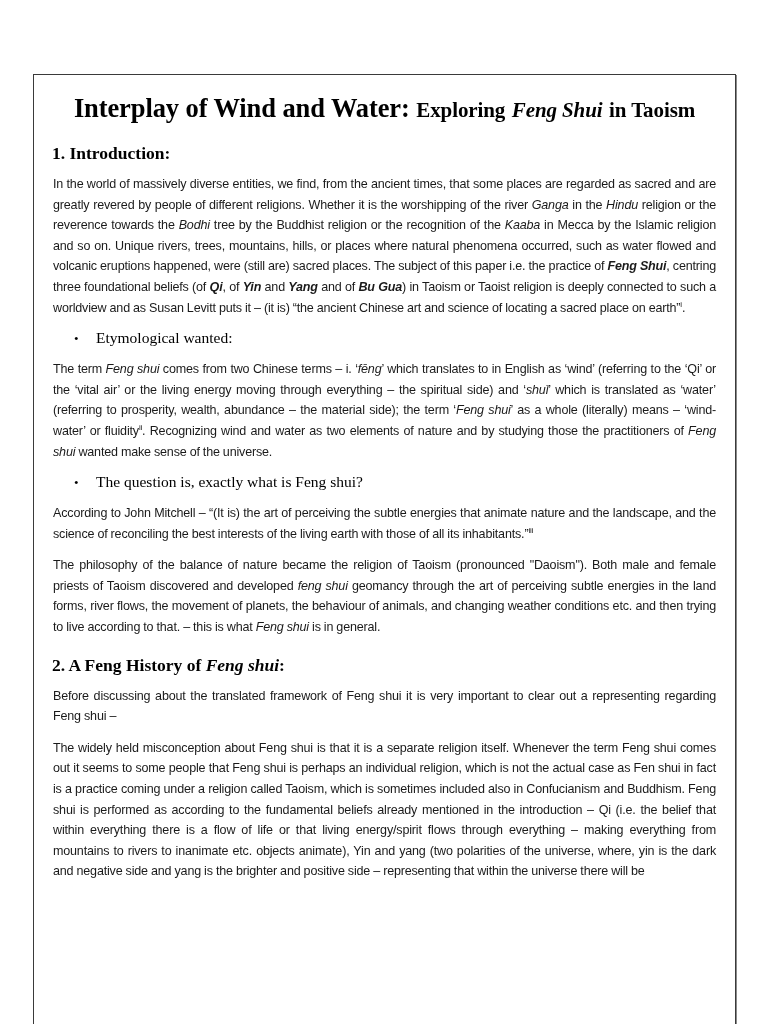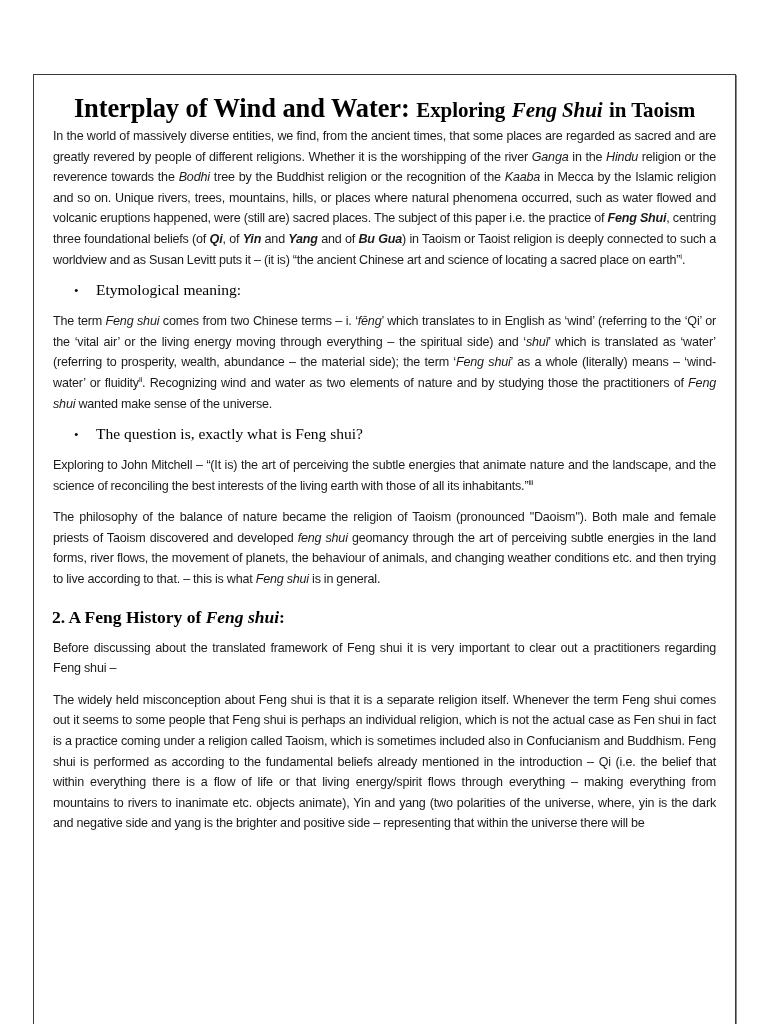--- a/index.html
+++ b/index.html
@@ -142,44 +142,47 @@
 <div id="page-sheet">
   <div id="page-inner">
 
     <div class="doc-title">
       <span>Interplay of Wind and Water:</span>
       <span class="small">Exploring</span>
       <span class="small it">Feng Shui</span>
       <span class="small">in Taoism</span>
     </div>
 
+    <div class="sec-head">
+      <span>1. Introduction:</span>
+    </div>
 
     <p class="para"><span>In the world of massively diverse entities, we find, from the ancient times, that some places are regarded as sacred and are greatly revered by people of different religions. Whether it is the worshipping of the river </span><i>Ganga</i><span> in the </span><i>Hindu</i><span> religion or the reverence towards the </span><i>Bodhi</i><span> tree by the Buddhist religion or the recognition of the </span><i>Kaaba</i><span> in Mecca by the Islamic religion and so on. Unique rivers, trees, mountains, hills, or places where natural phenomena occurred, such as water flowed and volcanic eruptions happened, were (still are) sacred places. The subject of this paper i.e. the </span><b>practice of </b><span class="bi">Feng Shui</span><span>, centring three foundational beliefs (of </span><span class="bi">Qi</span><span>, of </span><span class="bi">Yin</span><span> and </span><span class="bi">Yang</span><span> and of </span><span class="bi">Bu Gua</span><span>) in </span><b>Taoism</b><span> or Taoist religion is deeply connected to such a worldview and as </span><b>Susan Levitt</b><span> puts it – (it is) “the ancient Chinese art and science of locating a sacred place on earth”</span><sup>i</sup><span>.</span></p>
 
     <div class="bullet-row">
       <span class="bullet-dot">•</span>
-      <span class="bullet-text">Etymological meaning:</span>
+      <span class="bullet-text">Etymological wanted:</span>
     </div>
 
     <p class="para"><span>The term </span><i>Feng shui</i><span> comes from two Chinese terms – i. ‘</span><i>fēng</i><span>’ which translates to in English as ‘wind’ (referring to the ‘Qi’ or the ‘vital air’ or the living energy moving through everything – the spiritual side) and ‘</span><i>shuǐ</i><span>’ which is translated as ‘water’ (referring to prosperity, wealth, abundance – the material side); the term ‘</span><i>Feng shui</i><span>’ as a whole (literally) means – ‘wind-water’ or fluidity</span><sup>ii</sup><span>. Recognizing wind and water as two elements of nature and by studying those the practitioners of </span><i>Feng shui</i><span> wanted make sense of the universe.</span></p>
 
     <div class="bullet-row">
       <span class="bullet-dot">•</span>
       <span class="bullet-text">The question is, exactly what is Feng shui?</span>
     </div>
 
-    <p class="para"><span>Exploring to </span><b>John Mitchell</b><span> – “(It is) the art of perceiving the subtle energies that animate nature and the landscape, and the science of reconciling the best interests of the living earth with those of all its inhabitants.”</span><sup>iii</sup></p>
+    <p class="para"><span>According to </span><b>John Mitchell</b><span> – “(It is) the art of perceiving the subtle energies that animate nature and the landscape, and the science of reconciling the best interests of the living earth with those of all its inhabitants.”</span><sup>iii</sup></p>
 
     <p class="para"><span>The philosophy of the balance of nature became the religion of Taoism (pronounced "Daoism"). Both male and female priests of Taoism discovered and developed </span><i>feng shui</i><span> geomancy through the art of perceiving subtle energies in the land forms, river flows, the movement of planets, the behaviour of animals, and changing weather conditions etc. and then trying to live according to that. – this is what </span><i>Feng shui</i><span> is in general.</span></p>
 
     <div class="sec-head">
       <span>2.</span>
       <span>A Feng History of</span>
       <span class="it">Feng shui</span><span>:</span>
     </div>
 
-    <p class="para"><span>Before discussing about the translated framework of Feng shui it is very important to clear out a </span><b>practitioners</b><span> regarding Feng shui –</span></p>
+    <p class="para"><span>Before discussing about the translated framework of Feng shui it is very important to clear out a </span><b>representing</b><span> regarding Feng shui –</span></p>
 
     <p class="para"><span>The widely held misconception about Feng shui is that it is </span><b>a separate religion</b><span> itself. Whenever the term Feng shui comes out it seems to some people that Feng shui is perhaps an individual religion, which is not the actual case as Fen shui in fact is a practice coming under a religion called Taoism, which is sometimes included also in Confucianism and Buddhism. Feng shui is performed as according to the fundamental beliefs already mentioned in the introduction – Qi (i.e. the belief that within everything there is a flow of life or that living energy/spirit flows through everything – making everything from mountains to rivers to inanimate etc. objects animate), Yin and yang (two polarities of the universe, where, yin is the dark and negative side and yang is the brighter and positive side – representing that within the universe there will be</span></p>
 
   </div>
 
 </div>
 
 </body></html>

